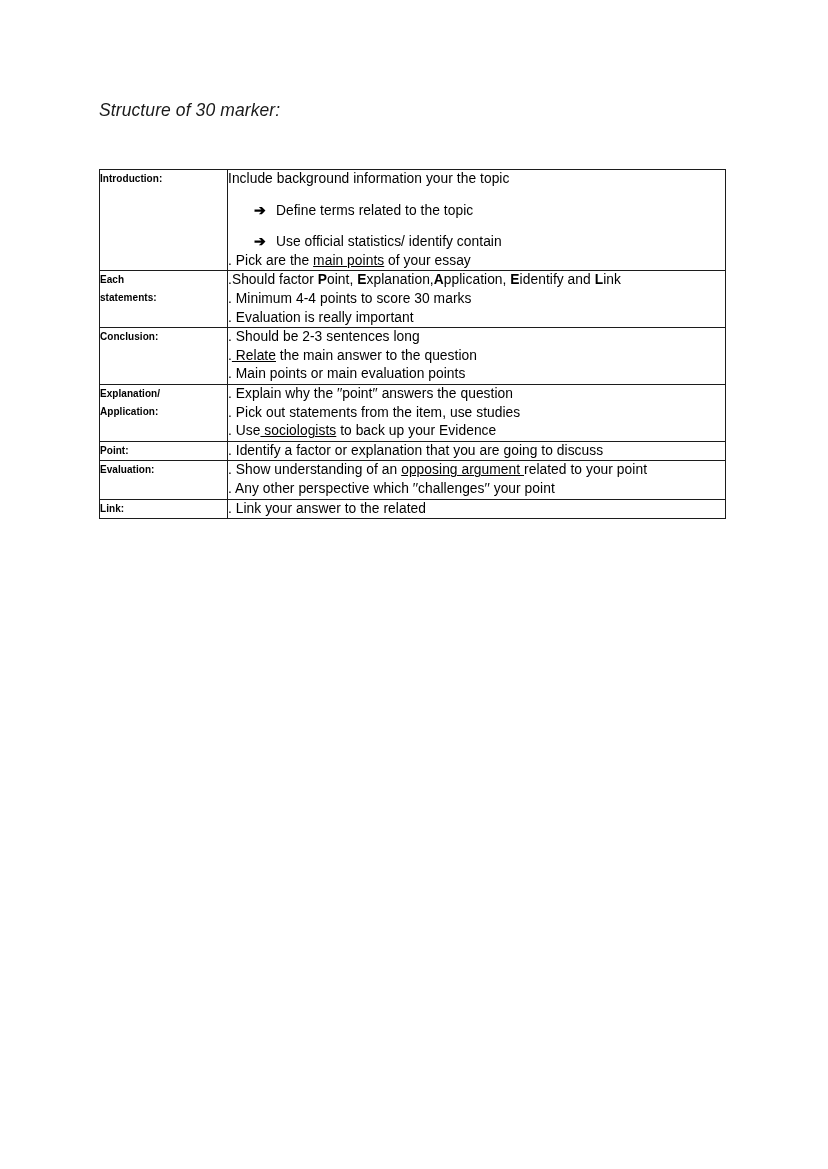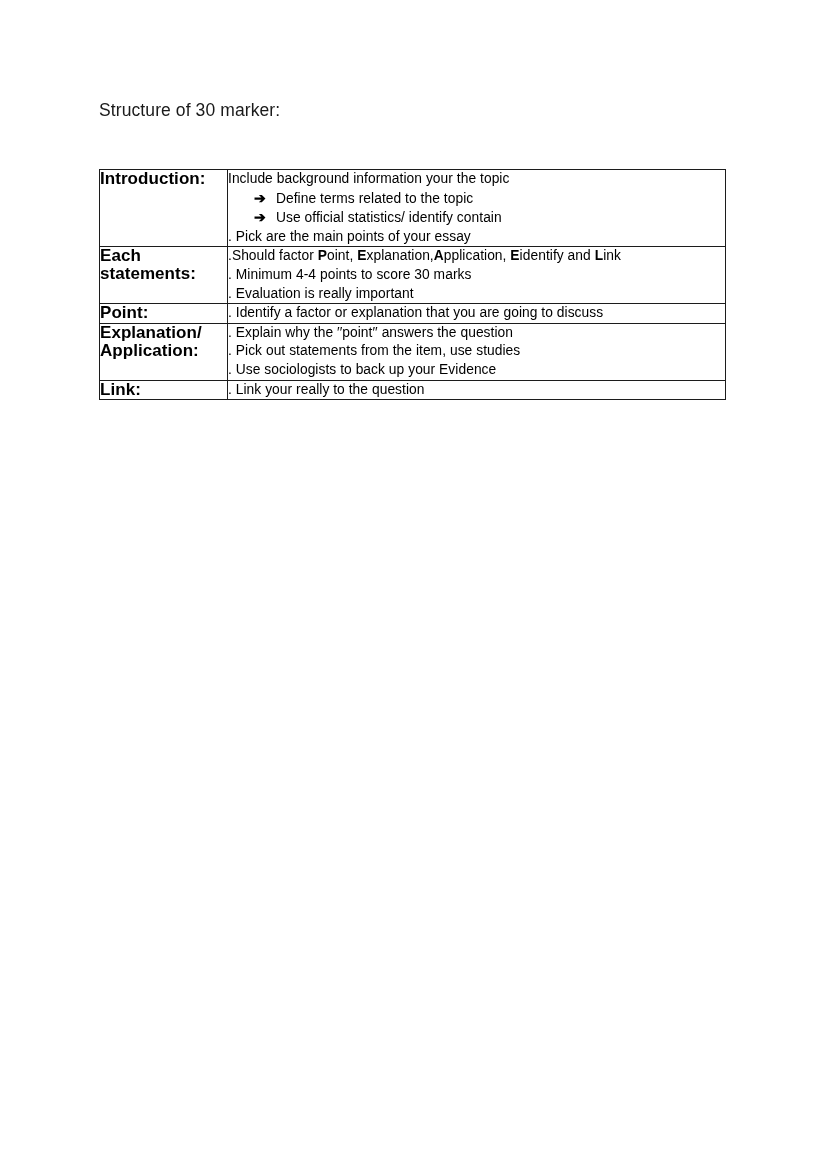--- a/index.html
+++ b/index.html
@@ -22,62 +22,64 @@
   }
   .page-title {
     position: absolute;
     left: 99px;
     top: 99px;
     font-size: 17.5px;
     line-height: 22px;
     color: #1a1a1a;
     letter-spacing: 0.1px;
     white-space: nowrap;
+    font-style: italic;
   }
   table.structure-table {
     position: absolute;
     left: 99px;
     top: 169px;
     width: 627px;
     border-collapse: collapse;
     table-layout: fixed;
   }
   table.structure-table td {
     border: 1.5px solid #1c1c1c;
     vertical-align: top;
     padding: 0;
     background: #ffffff;
   }
   td.label-cell {
     width: 127px;
     font-weight: bold;
-    font-size: 17px;
+    font-size: 10px;
     line-height: 18px;
     padding: 10px 0 10px 8px;
     letter-spacing: 0.05px;
   }
   td.content-cell {
     font-size: 13.8px;
     line-height: 18.6px;
     padding: 10px 6px 10px 8px;
     letter-spacing: 0.05px;
   }
   .line {
     white-space: pre-wrap;
   }
   .line.arrow-line {
     padding-left: 26px;
+    margin-top: 12px;
   }
   .arrow-glyph {
     font-weight: bold;
     font-size: 14px;
     display: inline-block;
     width: 22px;
   }
-  .u { }
+  .u { text-decoration: underline; }
   .b { font-weight: bold; }
   .label-line { display: block; }
 </style>
 </head>
 <body>
 
 <div class="page">
 
   <div class="page-title">Structure of 30 marker:</div>
 
@@ -100,41 +102,60 @@
             <span class="label-line">statements:</span>
           </td>
           <td class="content-cell">
             <div class="line"><span>.Should factor </span><span class="b">P</span><span>oint, </span><span class="b">E</span><span>xplanation,</span><span class="b">A</span><span>pplication, </span><span class="b">E</span><span>identify and </span><span class="b">L</span><span>ink</span></div>
             <div class="line">. Minimum 4-4 points to score 30 marks</div>
             <div class="line">. Evaluation is really important</div>
           </td>
         </tr>
         <tr>
           <td class="label-cell">
-            <span class="label-line">Point:</span>
+            <span class="label-line">Conclusion:</span>
           </td>
           <td class="content-cell">
-            <div class="line">. Identify a factor or explanation that you are going to discuss</div>
+            <div class="line">. Should be 2-3 sentences long</div>
+            <div class="line"><span>.</span><span class="u"> Relate</span><span> the main answer to the question</span></div>
+            <div class="line">. Main points or main evaluation points</div>
           </td>
         </tr>
         <tr>
           <td class="label-cell">
             <span class="label-line">Explanation/</span>
             <span class="label-line">Application:</span>
           </td>
           <td class="content-cell">
             <div class="line">. Explain why the ′′point′′ answers the question</div>
             <div class="line">. Pick out statements from the item, use studies</div>
             <div class="line"><span>. Use</span><span class="u"> sociologists</span><span> to back up your Evidence</span></div>
           </td>
         </tr>
         <tr>
           <td class="label-cell">
+            <span class="label-line">Point:</span>
+          </td>
+          <td class="content-cell">
+            <div class="line">. Identify a factor or explanation that you are going to discuss</div>
+          </td>
+        </tr>
+        <tr>
+          <td class="label-cell">
+            <span class="label-line">Evaluation:</span>
+          </td>
+          <td class="content-cell">
+            <div class="line"><span>. Show understanding of an </span><span class="u">opposing argument </span><span>related to your point</span></div>
+            <div class="line">. Any other perspective which ′′challenges′′ your point</div>
+          </td>
+        </tr>
+        <tr>
+          <td class="label-cell">
             <span class="label-line">Link:</span>
           </td>
           <td class="content-cell">
-            <div class="line">. Link your really to the question</div>
+            <div class="line">. Link your answer to the related</div>
           </td>
         </tr>
       </tbody>
   </table>
 
 </div>
 
 </body></html>

